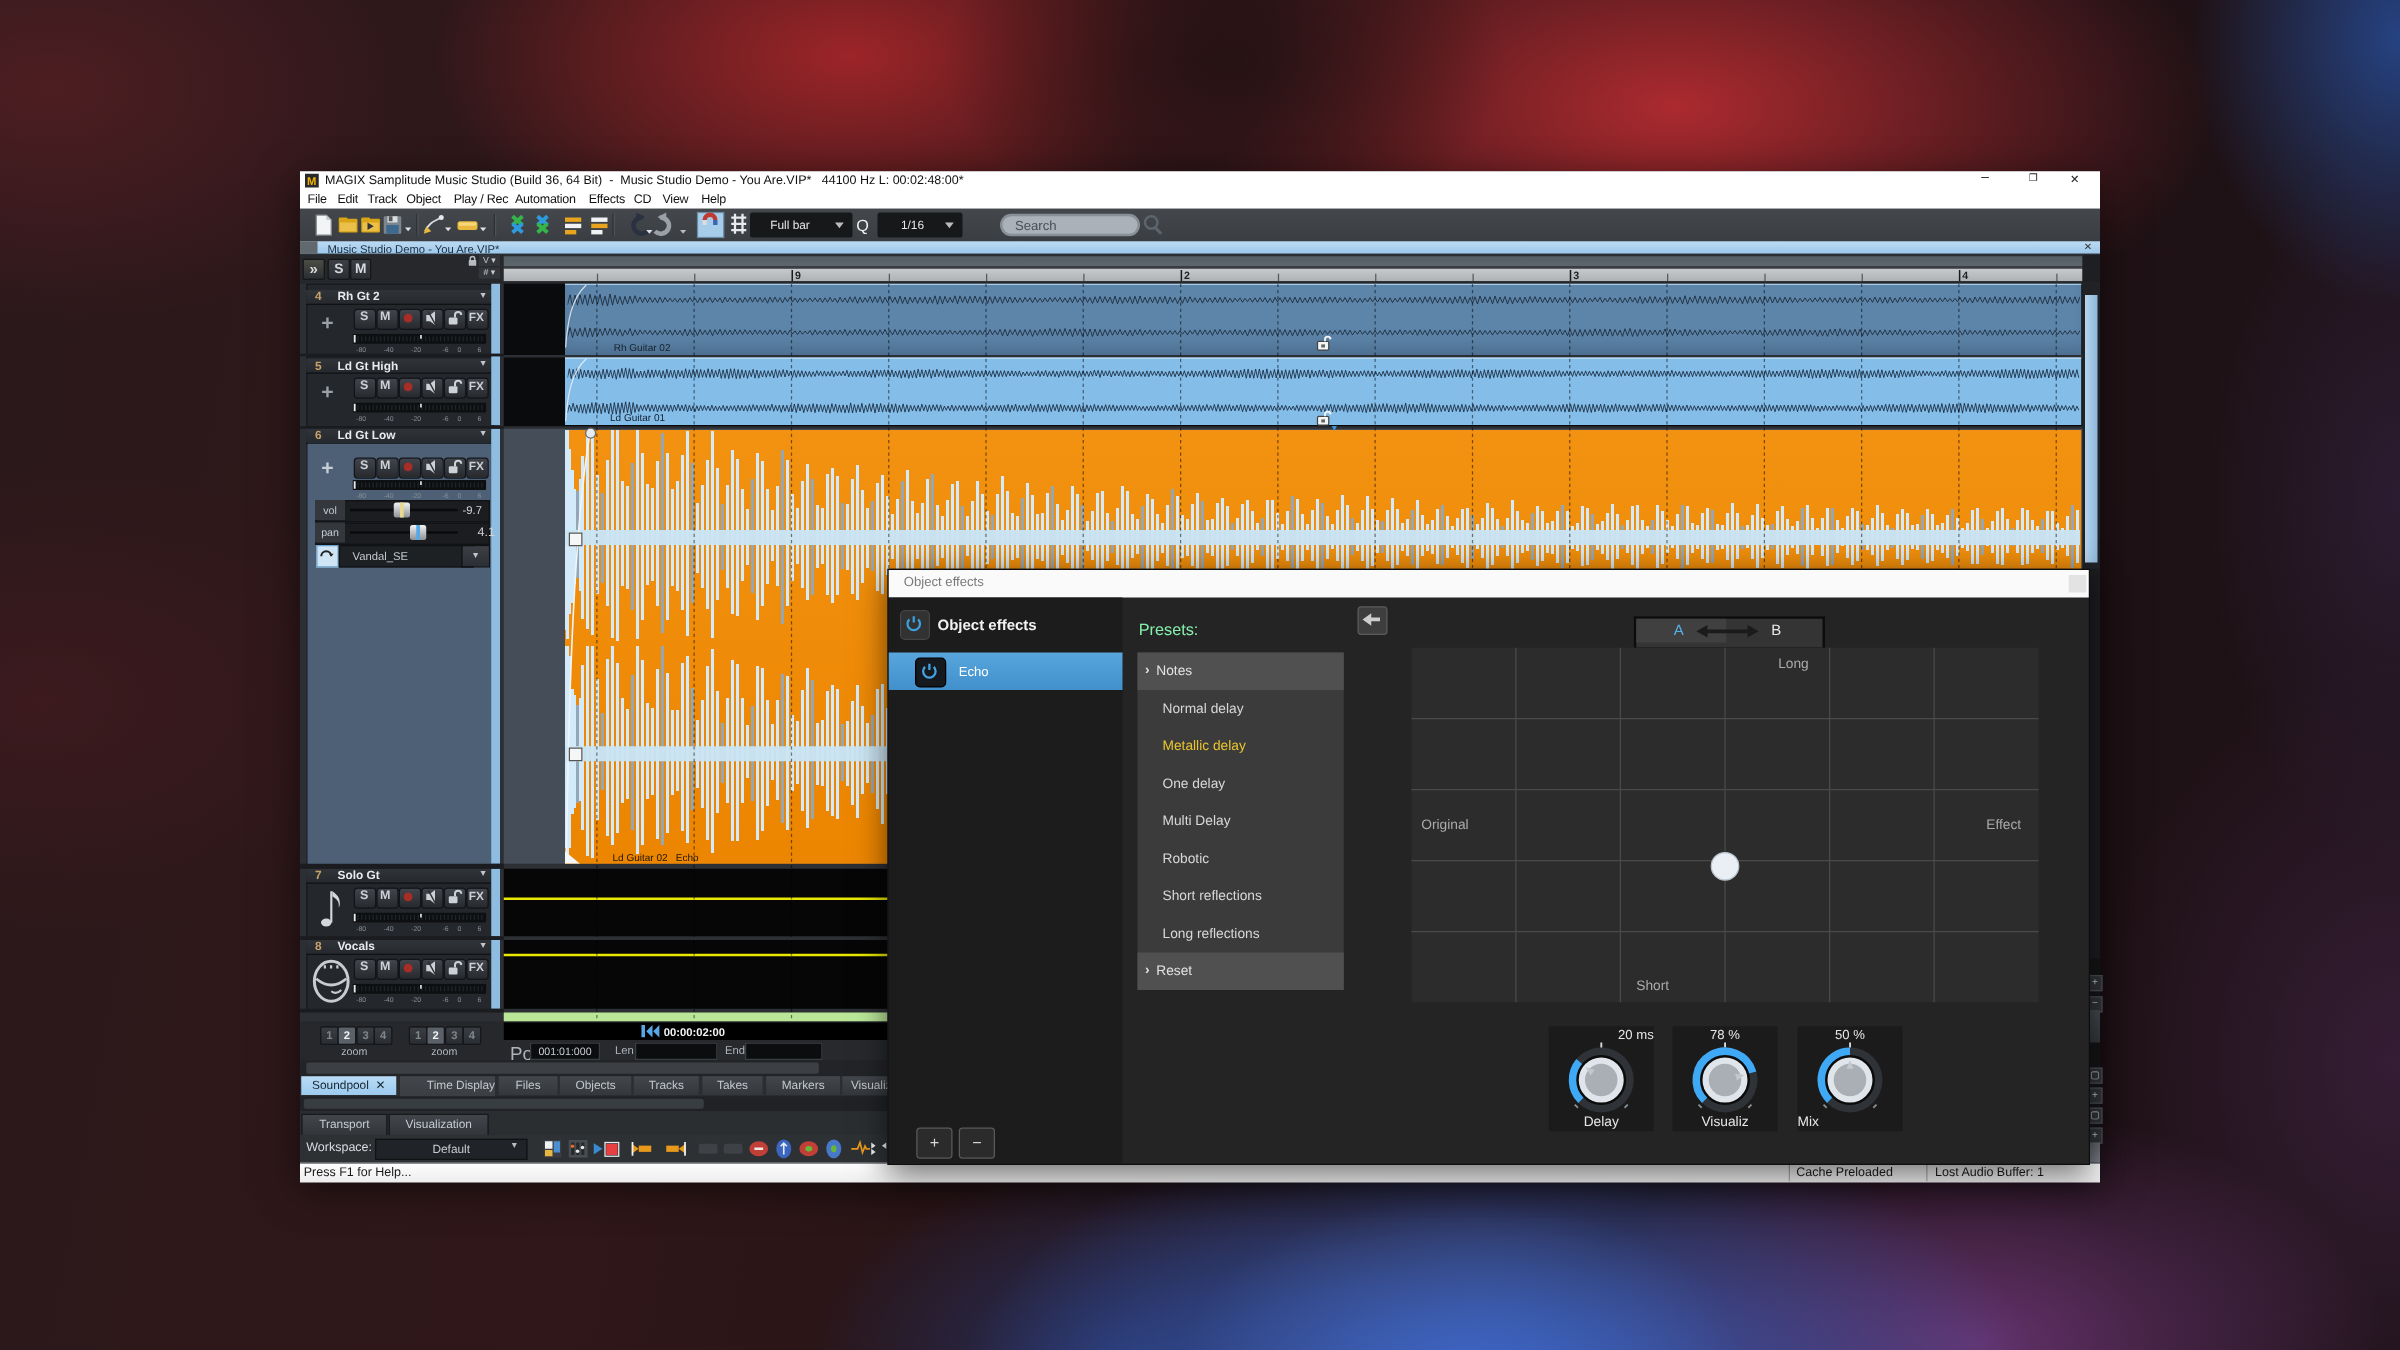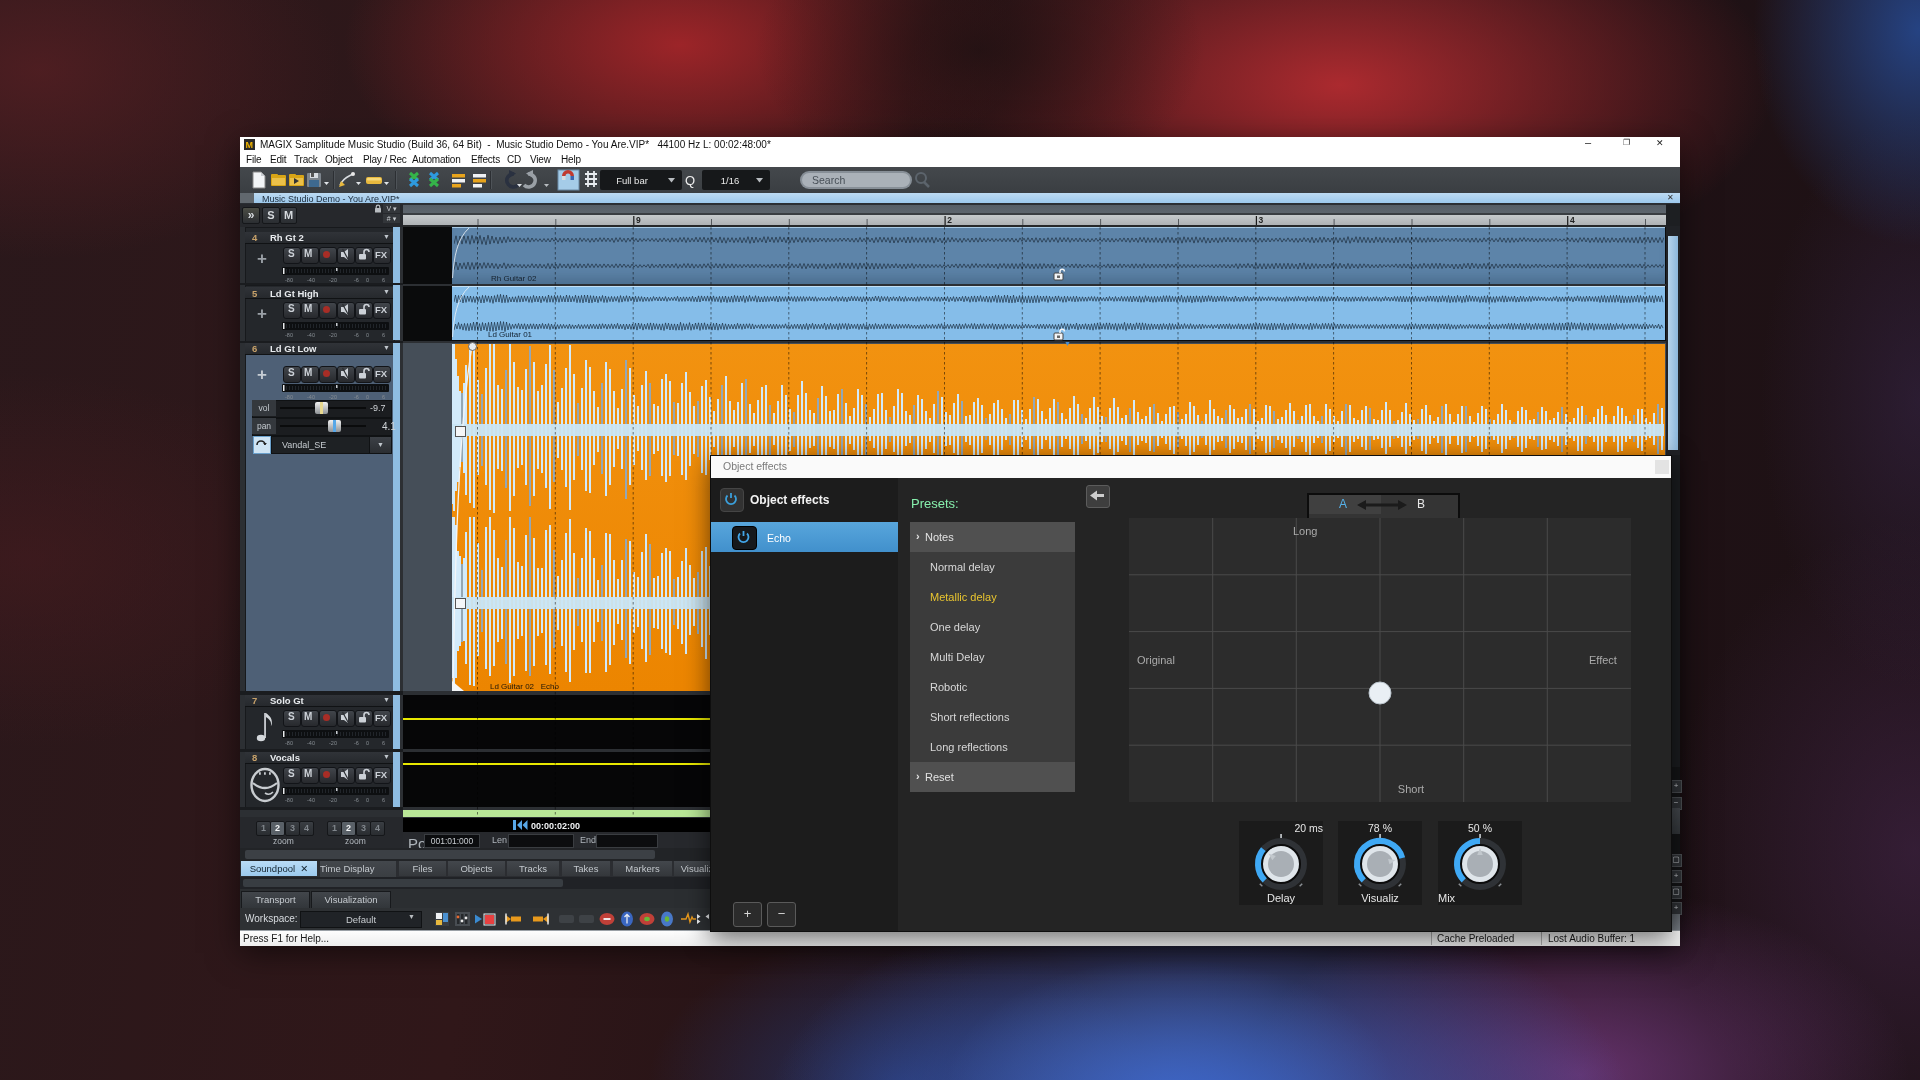--- a/index.html
+++ b/index.html
@@ -652,21 +652,21 @@
 <div class="t" style="left:168px;top:698px;font-size:15px;color:#aeb4ba">Pos</div>
 <div class="abs" style="left:184px;top:697px;width:54px;height:12px;background:#0c0d0f;border:1px solid #3a3d41;color:#c8ccd0;font-size:8.5px;line-height:12px;text-align:center">001:01:000</div>
 <div class="t" style="left:252px;top:698px;font-size:9px;color:#aeb4ba">Len</div>
 <div class="abs" style="left:268px;top:697px;width:64px;height:12px;background:#0c0d0f;border:1px solid #3a3d41;color:#c8ccd0;font-size:8.5px;line-height:12px;text-align:center"></div>
 <div class="t" style="left:340px;top:698px;font-size:9px;color:#aeb4ba">End</div>
 <div class="abs" style="left:356px;top:697px;width:60px;height:12px;background:#0c0d0f;border:1px solid #3a3d41;color:#c8ccd0;font-size:8.5px;line-height:12px;text-align:center"></div>
 <div class="abs" style="left:0;top:711px;width:1440px;height:13px;background:#222427"></div>
 <div class="abs" style="left:5px;top:713px;width:410px;height:9px;background:#3c4045;border-radius:2px"></div>
 <div class="abs" style="left:0;top:724px;width:1440px;height:16px;background:#2b2d31"></div>
 <div class="abs" style="left:1px;top:724px;width:76px;height:15px;background:linear-gradient(#b9dcf6,#9ccaee);color:#14242f;font-size:9.5px;text-align:center;line-height:15px">Soundpool&nbsp;&nbsp;✕</div>
-<div class="abs" style="left:80px;top:724px;width:76px;height:28px;background:linear-gradient(#43474c,#34373b);color:#c3c8cd;font-size:9.5px;text-align:left;line-height:15px">Time Display</div>
+<div class="abs" style="left:80px;top:724px;width:76px;height:28px;background:linear-gradient(#43474c,#34373b);color:#c3c8cd;font-size:9.5px;text-align:right;line-height:15px">Time Display</div>
 <div class="abs" style="left:159px;top:724px;width:47px;height:15px;background:linear-gradient(#43474c,#34373b);color:#c3c8cd;font-size:9.5px;text-align:center;line-height:15px">Files</div>
 <div class="abs" style="left:208px;top:724px;width:57px;height:15px;background:linear-gradient(#43474c,#34373b);color:#c3c8cd;font-size:9.5px;text-align:center;line-height:15px">Objects</div>
 <div class="abs" style="left:267px;top:724px;width:52px;height:15px;background:linear-gradient(#43474c,#34373b);color:#c3c8cd;font-size:9.5px;text-align:center;line-height:15px">Tracks</div>
 <div class="abs" style="left:322px;top:724px;width:48px;height:15px;background:linear-gradient(#43474c,#34373b);color:#c3c8cd;font-size:9.5px;text-align:center;line-height:15px">Takes</div>
 <div class="abs" style="left:373px;top:724px;width:59px;height:15px;background:linear-gradient(#43474c,#34373b);color:#c3c8cd;font-size:9.5px;text-align:center;line-height:15px">Markers</div>
 <div class="abs" style="left:434px;top:724px;width:46px;height:15px;background:linear-gradient(#43474c,#34373b);color:#c3c8cd;font-size:9.5px;text-align:center;line-height:15px">Visualiz</div>
 <div class="abs" style="left:0;top:740px;width:1440px;height:12px;background:#202226"></div>
 <div class="abs" style="left:3px;top:742px;width:320px;height:8px;background:#383d42;border-radius:2px"></div>
 <div class="abs" style="left:0;top:752px;width:1440px;height:19px;background:#2b2e31"></div>
 <div class="abs" style="left:1px;top:754px;width:67px;height:16px;background:linear-gradient(#42464b,#32363a);border:1px solid #17191c;color:#c6cbd0;font-size:9.5px;text-align:center;line-height:15px">Transport</div>
@@ -788,22 +788,22 @@
       <line x1="167.3" y1="0" x2="167.3" y2="284" stroke="#4a4a4a" stroke-width="1"></line>
       <line x1="251.0" y1="0" x2="251.0" y2="284" stroke="#4a4a4a" stroke-width="1"></line>
       <line x1="334.7" y1="0" x2="334.7" y2="284" stroke="#4a4a4a" stroke-width="1"></line>
       <line x1="418.3" y1="0" x2="418.3" y2="284" stroke="#4a4a4a" stroke-width="1"></line>
       <line x1="0" y1="56.8" x2="502" y2="56.8" stroke="#4a4a4a" stroke-width="1"></line>
       <line x1="0" y1="113.6" x2="502" y2="113.6" stroke="#4a4a4a" stroke-width="1"></line>
       <line x1="0" y1="170.4" x2="502" y2="170.4" stroke="#4a4a4a" stroke-width="1"></line>
       <line x1="0" y1="227.2" x2="502" y2="227.2" stroke="#4a4a4a" stroke-width="1"></line>
       <circle cx="251" cy="175" r="11" fill="#e9eff4" stroke="#b8c2ca" stroke-width="1"></circle>
     </svg>
-<div class="t" style="left:582px;top:69px;width:140px;text-align:left;font-size:11px;color:#ababab">Long</div>
-<div class="t" style="left:630px;top:327px;width:140px;text-align:center;font-size:11px;color:#ababab">Short</div>
+<div class="t" style="left:596px;top:69px;width:140px;text-align:right;font-size:11px;color:#ababab">Long</div>
+<div class="t" style="left:598px;top:327px;width:140px;text-align:left;font-size:11px;color:#ababab">Short</div>
 <div class="t" style="left:426px;top:198px;font-size:11px;color:#ababab">Original</div>
 <div class="t" style="left:878px;top:198px;font-size:11px;color:#ababab">Effect</div>
 <div class="abs" style="left:528px;top:365px;width:84px;height:84px;background:#1b1b1b"></div>
 <div class="t" style="left:528px;top:366px;width:84px;text-align:right;font-size:10.5px;color:#e6e6e6">20 ms</div>
 <svg style="left:528px;top:374px" width="84" height="68" viewBox="0 0 84 68">
       <circle cx="42" cy="34" r="26" fill="#2f3236"></circle>
       <path d="M23.36 56.22 A29.0 29.0 0 0 1 20.79 53.78" stroke="#8a8f94" stroke-width="1.5" fill="none"></path>
       <path d="M63.21 53.78 A29.0 29.0 0 0 1 60.64 56.22" stroke="#8a8f94" stroke-width="1.5" fill="none"></path>
       <rect x="41.3" y="4" width="1.5" height="4" fill="#d8dce0"></rect>
       <path d="M26.09 49.91 A22.5 22.5 0 0 1 24.76 19.54" stroke="#3fa9f5" stroke-width="7" fill="none"></path>

